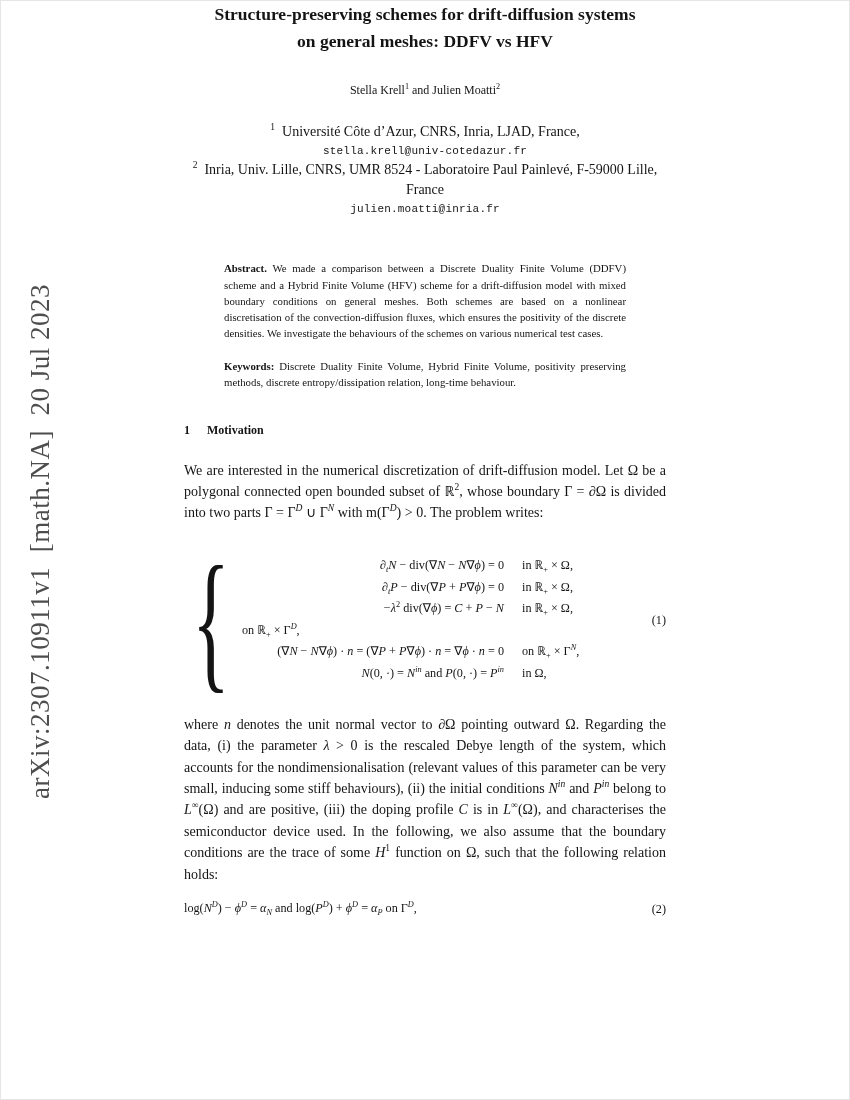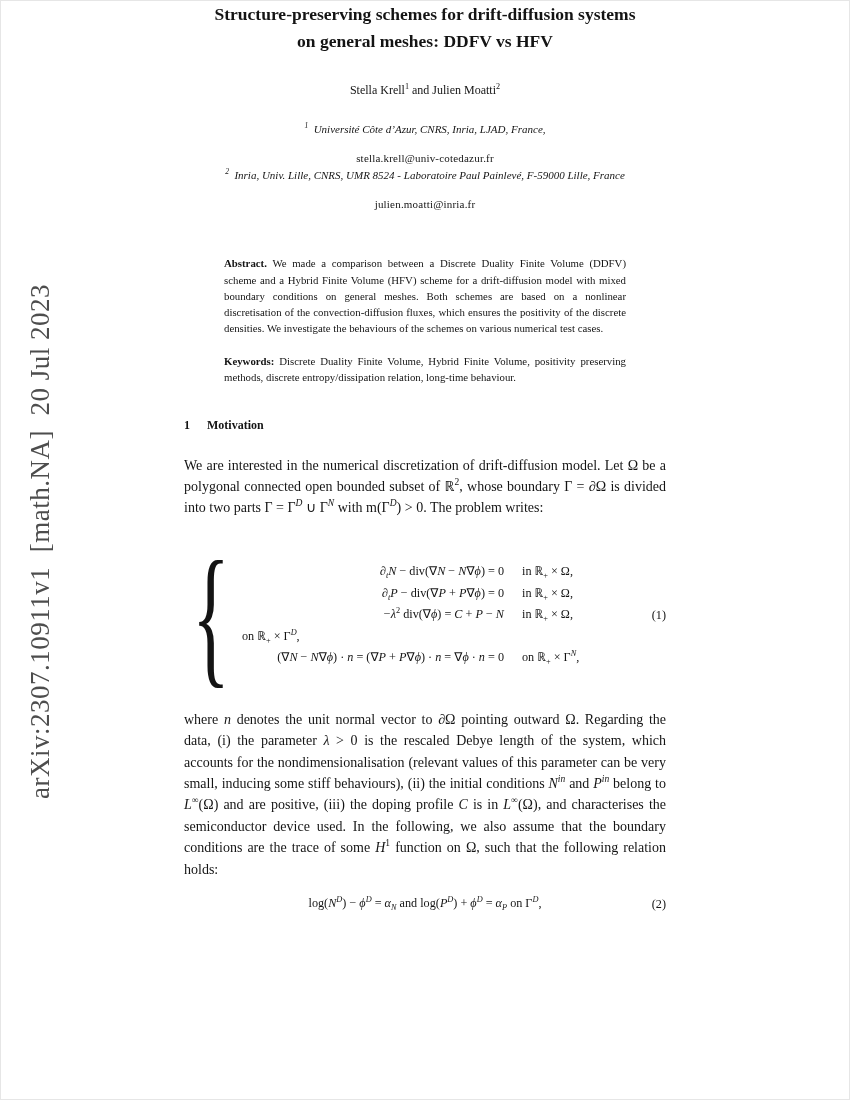--- a/index.html
+++ b/index.html
@@ -43,34 +43,32 @@
     line-height: 1.55;
     margin: 0 0 28px 0;
   }
   .authors {
     text-align: center;
     font-size: 12px;
     margin: 0 0 24px 0;
   }
   .affil {
     text-align: center;
-    font-size: 11px;
+    font-size: 14px;
     line-height: 1.45;
-    font-style: italic;
   }
   .email {
-    font-family: Liberation Serif, serif;
+    font-family: Liberation Mono, monospace;
     font-size: 11px;
     letter-spacing: 0.2px;
     color: #141414;
     text-decoration: none;
     display: block;
     text-align: center;
     line-height: 1.6;
-    margin-top: 12px;
   }
 
   .abstract, .keywords {
     width: 402px;
     margin: 8px auto;
     font-size: 10.8px;
     line-height: 1.5;
     text-align: justify;
   }
   .abstract { margin-top: 42px; }
@@ -119,21 +117,21 @@
   .cond { width: 104px; padding-left: 18px; text-align: left; }
   .eqnum {
     position: absolute;
     right: 0;
     top: 50%;
     transform: translateY(-50%);
   }
 
   .eq2 {
     position: relative;
-    text-align: center;
+    text-align: left;
     font-size: 12.2px;
     margin: 16px 0 0 0;
     font-family: Liberation Serif, serif;
   }
   .eq2 .eqnum { right: 0; }
 </style>
 </head>
 <body>
 
 <div class="page">
@@ -181,20 +179,24 @@
           <span class="lhs">−<i>λ</i><sup>2</sup> div(∇<i>ϕ</i>) = <i>C</i> + <i>P</i> − <i>N</i></span>
           <span class="cond">in ℝ<sub>+</sub> × Ω,</span>
         </div>
         <div class="eqrow">
           <span class="cond">on ℝ<sub>+</sub> × Γ<sup><i>D</i></sup>,</span>
         </div>
         <div class="eqrow">
           <span class="lhs">(∇<i>N</i> − <i>N</i>∇<i>ϕ</i>) · <i>n</i> = (∇<i>P</i> + <i>P</i>∇<i>ϕ</i>) · <i>n</i> = ∇<i>ϕ</i> · <i>n</i> = 0</span>
           <span class="cond">on ℝ<sub>+</sub> × Γ<sup><i>N</i></sup>,</span>
         </div>
+        <div class="eqrow">
+          <span class="lhs"><i>N</i>(0, ·) = <i>N</i><sup><i>in</i></sup> and <i>P</i>(0, ·) = <i>P</i><sup><i>in</i></sup></span>
+          <span class="cond">in Ω,</span>
+        </div>
       </div>
       <div class="eqnum">(1)</div>
     </div>
 
     <p class="body-par">where <i>n</i> denotes the unit normal vector to <i>∂</i>Ω pointing outward Ω. Regarding the data, (i) the parameter <i>λ</i> &gt; 0 is the rescaled Debye length of the system, which accounts for the nondimensionalisation (relevant values of this parameter can be very small, inducing some stiff behaviours), (ii) the initial conditions <i>N</i><sup><i>in</i></sup> and <i>P</i><sup><i>in</i></sup> belong to <i>L</i><sup>∞</sup>(Ω) and are positive, (iii) the doping profile <i>C</i> is in <i>L</i><sup>∞</sup>(Ω), and characterises the semiconductor device used. In the following, we also assume that the boundary conditions are the trace of some <i>H</i><sup>1</sup> function on Ω, such that the following relation holds:</p>
 
     <div class="eq2">
       <span>log(<i>N</i><sup><i>D</i></sup>) − <i>ϕ</i><sup><i>D</i></sup> = <i>α<sub>N</sub></i> and log(<i>P</i><sup><i>D</i></sup>) + <i>ϕ</i><sup><i>D</i></sup> = <i>α<sub>P</sub></i> on Γ<sup><i>D</i></sup>,</span>
       <span class="eqnum">(2)</span>
     </div>

